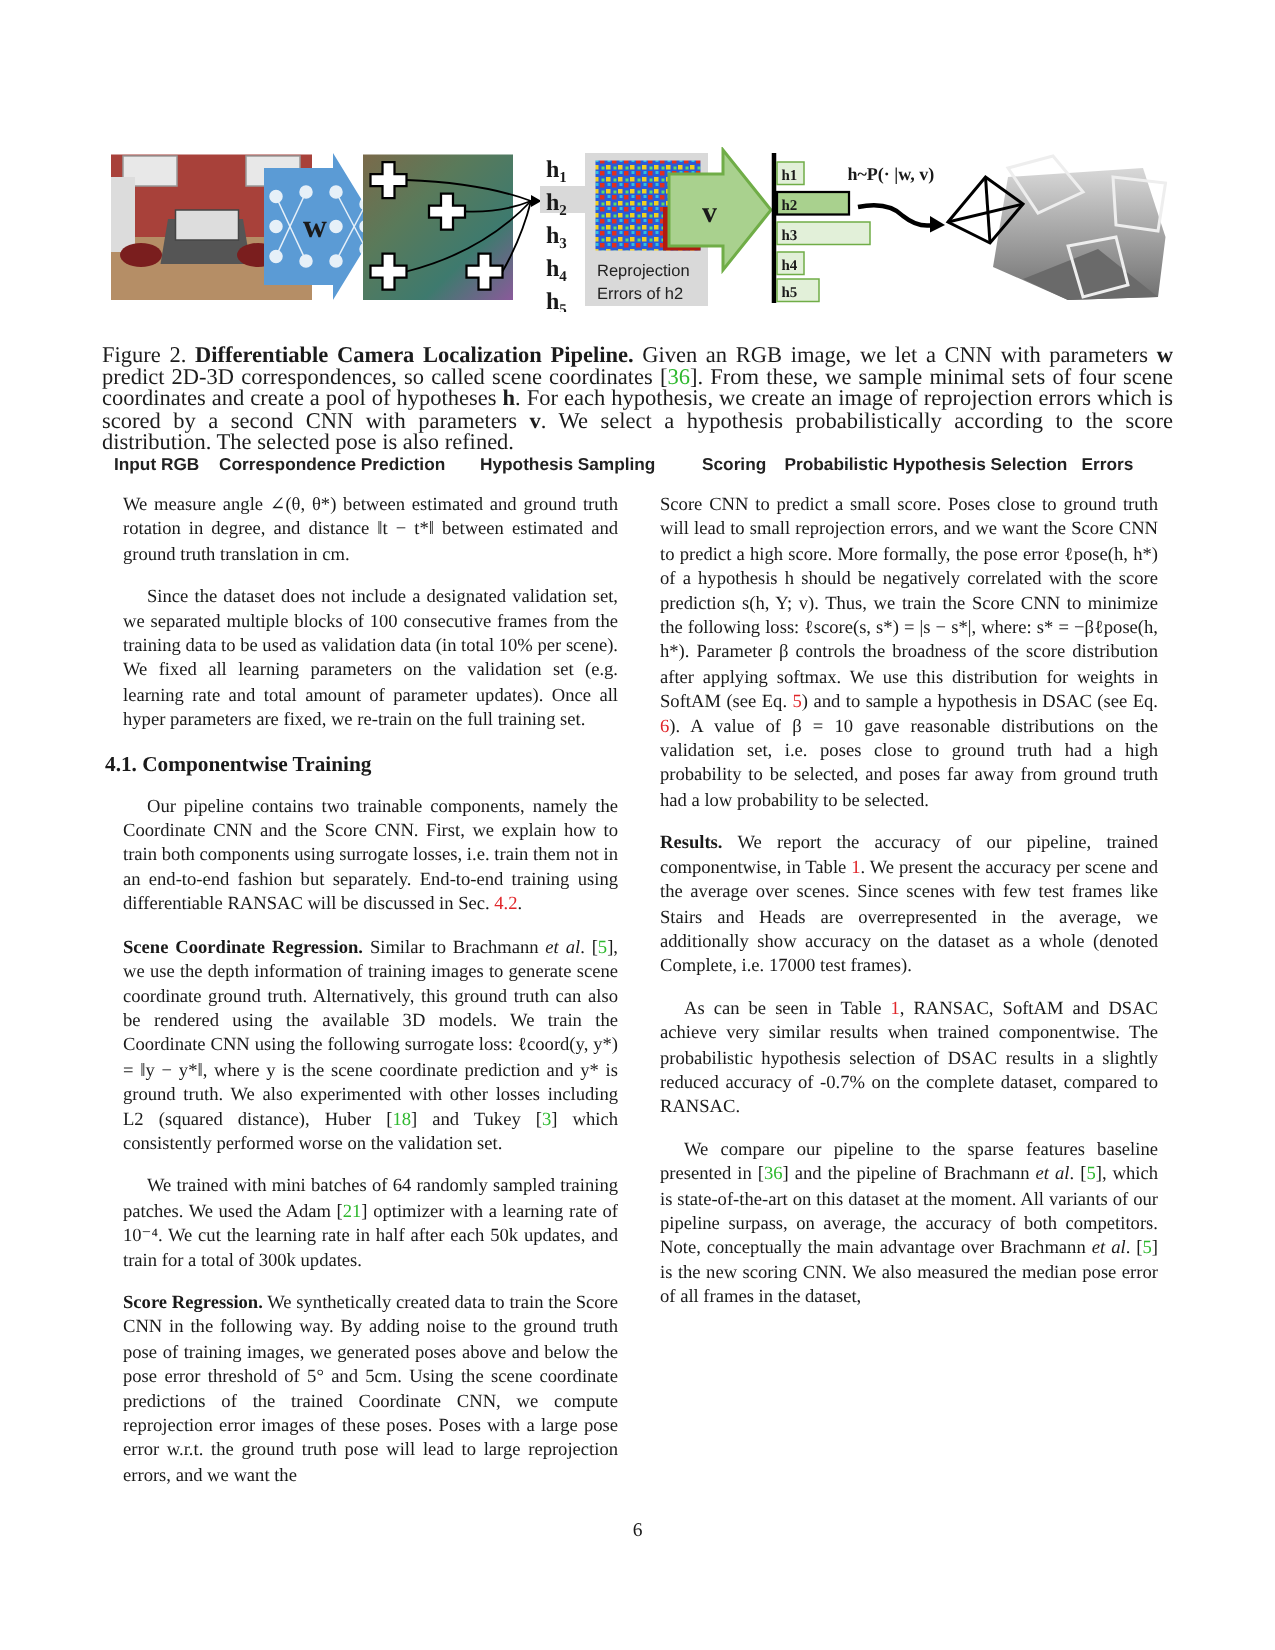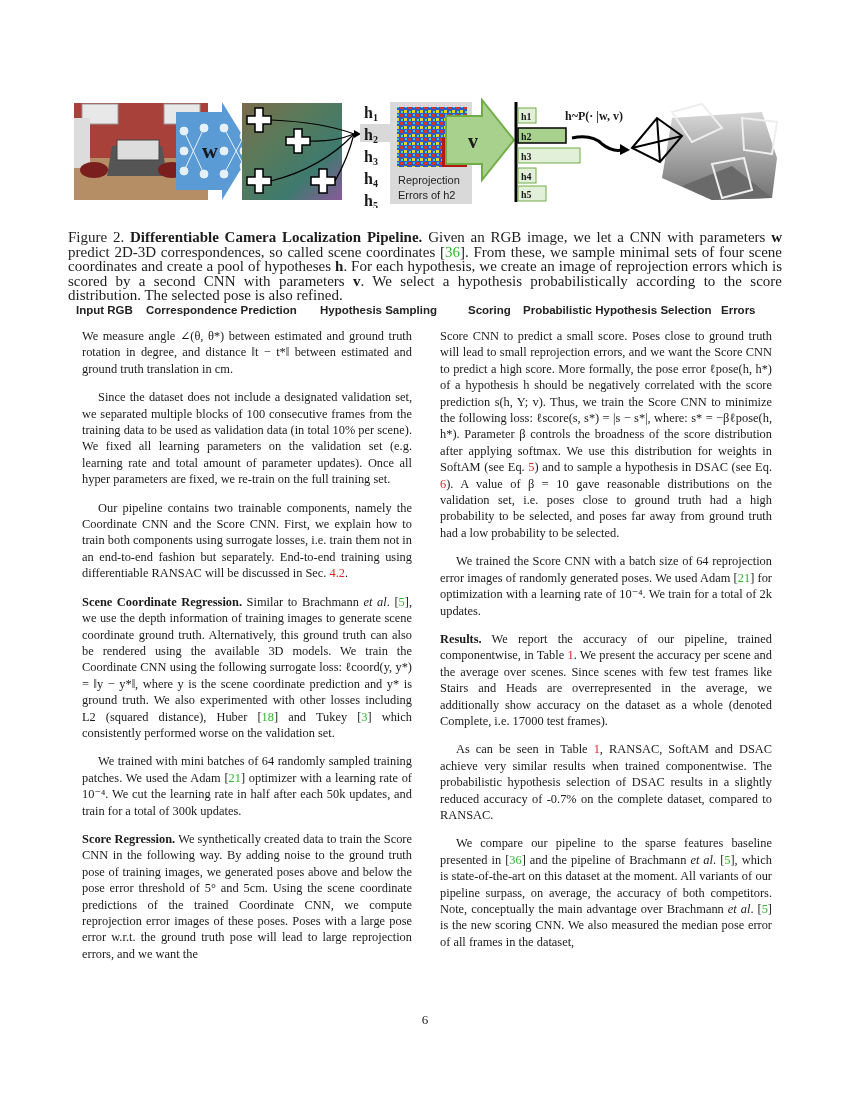--- a/index.html
+++ b/index.html
@@ -172,27 +172,27 @@
   </div>
 </div>
 
 <div class="caption">
   <span>Figure 2.</span> <b>Differentiable Camera Localization Pipeline.</b><span> Given an RGB image, we let a CNN with parameters </span><b>w</b><span> predict 2D-3D correspondences, so called scene coordinates [</span><span class="cite-g">36</span><span>]. From these, we sample minimal sets of four scene coordinates and create a pool of hypotheses </span><b>h</b><span>. For each hypothesis, we create an image of reprojection errors which is scored by a second CNN with parameters </span><b>v</b><span>. We select a hypothesis probabilistically according to the score distribution. The selected pose is also refined.</span>
 </div>
 
 <div class="col left">
   <p>We measure angle ∠(θ, θ*) between estimated and ground truth rotation in degree, and distance ‖t − t*‖ between estimated and ground truth translation in cm.</p>
   <p class="ind">Since the dataset does not include a designated validation set, we separated multiple blocks of 100 consecutive frames from the training data to be used as validation data (in total 10% per scene). We fixed all learning parameters on the validation set (e.g. learning rate and total amount of parameter updates). Once all hyper parameters are fixed, we re-train on the full training set.</p>
+  <h3>4.1. Componentwise Training</h3>
   <p class="ind"><span>Our pipeline contains two trainable components, namely the Coordinate CNN and the Score CNN. First, we explain how to train both components using surrogate losses, i.e. train them not in an end-to-end fashion but separately. End-to-end training using differentiable RANSAC will be discussed in Sec. </span><span class="cite-r">4.2</span><span>.</span></p>
   <p><span class="bf">Scene Coordinate Regression.</span><span> Similar to Brachmann </span><span class="it">et al</span><span>. [</span><span class="cite-g">5</span><span>], we use the depth information of training images to generate scene coordinate ground truth. Alternatively, this ground truth can also be rendered using the available 3D models. We train the Coordinate CNN using the following surrogate loss: ℓcoord(y, y*) = ‖y − y*‖, where y is the scene coordinate prediction and y* is ground truth. We also experimented with other losses including L2 (squared distance), Huber [</span><span class="cite-g">18</span><span>] and Tukey [</span><span class="cite-g">3</span><span>] which consistently performed worse on the validation set.</span></p>
   <p class="ind"><span>We trained with mini batches of 64 randomly sampled training patches. We used the Adam [</span><span class="cite-g">21</span><span>] optimizer with a learning rate of 10⁻⁴. We cut the learning rate in half after each 50k updates, and train for a total of 300k updates.</span></p>
   <p><span class="bf">Score Regression.</span><span> We synthetically created data to train the Score CNN in the following way. By adding noise to the ground truth pose of training images, we generated poses above and below the pose error threshold of 5° and 5cm. Using the scene coordinate predictions of the trained Coordinate CNN, we compute reprojection error images of these poses. Poses with a large pose error w.r.t. the ground truth pose will lead to large reprojection errors, and we want the</span></p>
 </div>
 
 <div class="col right">
   <p><span>Score CNN to predict a small score. Poses close to ground truth will lead to small reprojection errors, and we want the Score CNN to predict a high score. More formally, the pose error ℓpose(h, h*) of a hypothesis h should be negatively correlated with the score prediction s(h, Y; v). Thus, we train the Score CNN to minimize the following loss: ℓscore(s, s*) = |s − s*|, where: s* = −βℓpose(h, h*). Parameter β controls the broadness of the score distribution after applying softmax. We use this distribution for weights in SoftAM (see Eq. </span><span class="cite-r">5</span><span>) and to sample a hypothesis in DSAC (see Eq. </span><span class="cite-r">6</span><span>). A value of β = 10 gave reasonable distributions on the validation set, i.e. poses close to ground truth had a high probability to be selected, and poses far away from ground truth had a low probability to be selected.</span></p>
-  <p class="ind"><span>We trained the Score CNN with a batch size of 64 reprojection error images of randomly generated poses. We used Adam [</span><span class="cite-g">21</span><span>] for optimization with a learning rate of 10⁻⁴. We train for a total of 2k updates.</span></p>
   <p><span class="bf">Results.</span><span> We report the accuracy of our pipeline, trained componentwise, in Table </span><span class="cite-r">1</span><span>. We present the accuracy per scene and the average over scenes. Since scenes with few test frames like Stairs and Heads are overrepresented in the average, we additionally show accuracy on the dataset as a whole (denoted Complete, i.e. 17000 test frames).</span></p>
   <p class="ind"><span>As can be seen in Table </span><span class="cite-r">1</span><span>, RANSAC, SoftAM and DSAC achieve very similar results when trained componentwise. The probabilistic hypothesis selection of DSAC results in a slightly reduced accuracy of -0.7% on the complete dataset, compared to RANSAC.</span></p>
   <p class="ind"><span>We compare our pipeline to the sparse features baseline presented in [</span><span class="cite-g">36</span><span>] and the pipeline of Brachmann </span><span class="it">et al</span><span>. [</span><span class="cite-g">5</span><span>], which is state-of-the-art on this dataset at the moment. All variants of our pipeline surpass, on average, the accuracy of both competitors. Note, conceptually the main advantage over Brachmann </span><span class="it">et al</span><span>. [</span><span class="cite-g">5</span><span>] is the new scoring CNN. We also measured the median pose error of all frames in the dataset,</span></p>
 </div>
 
 <div class="page-num">6</div>
 
 </body></html>

